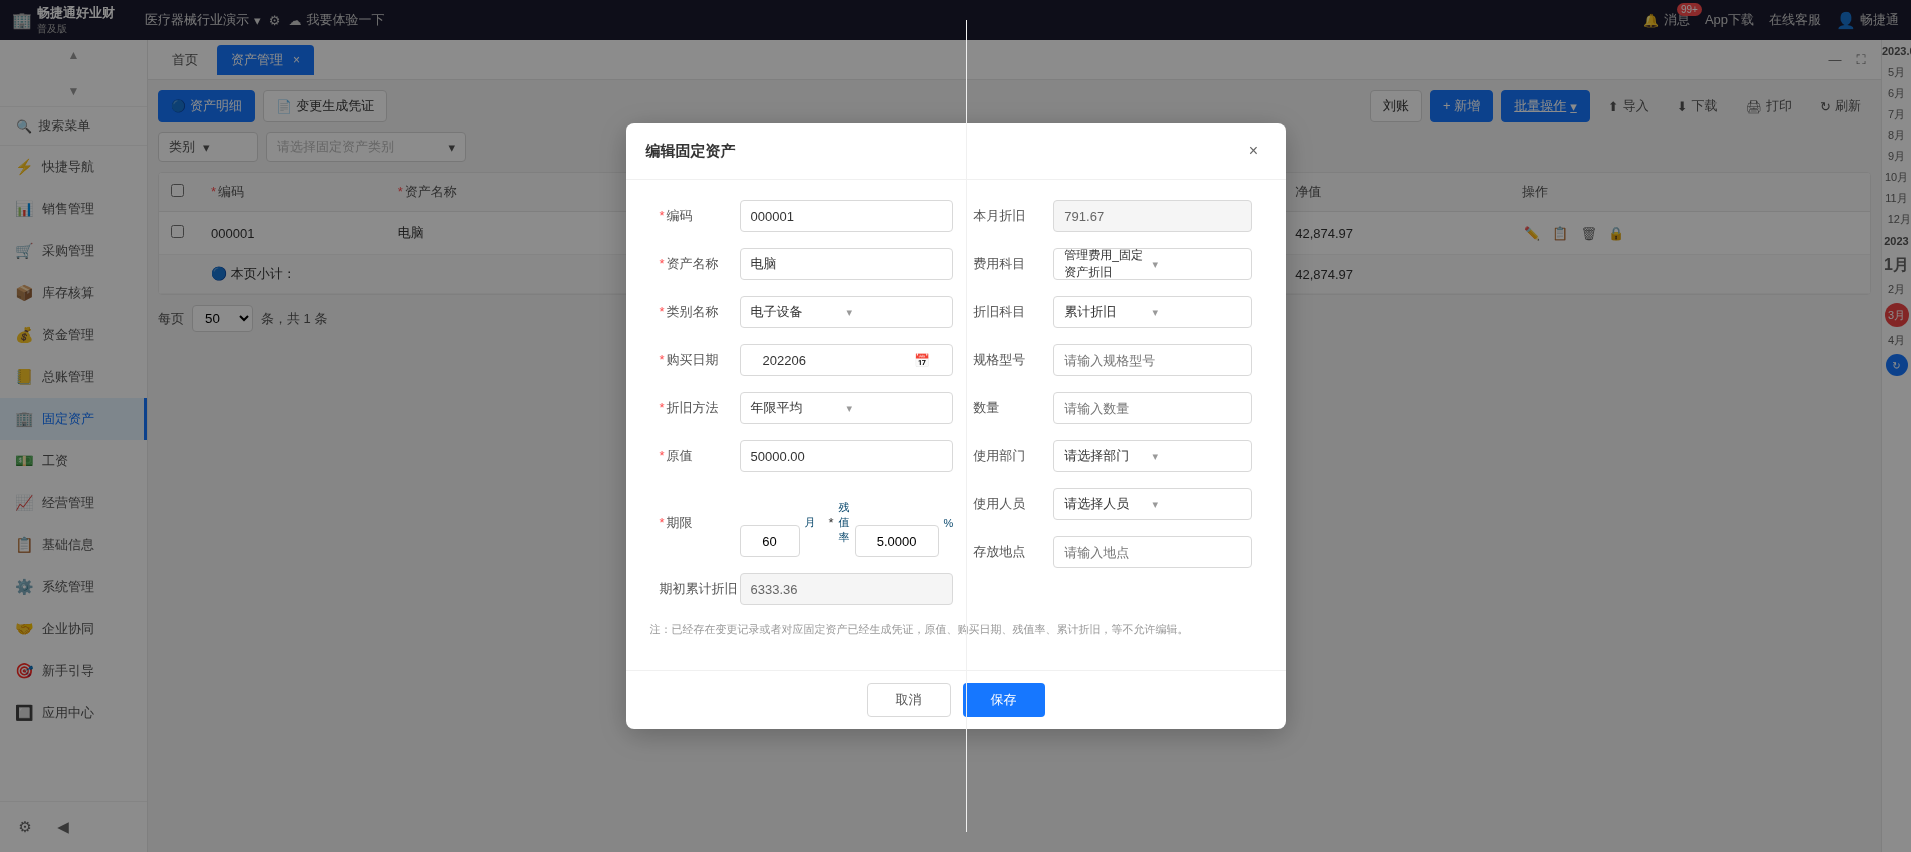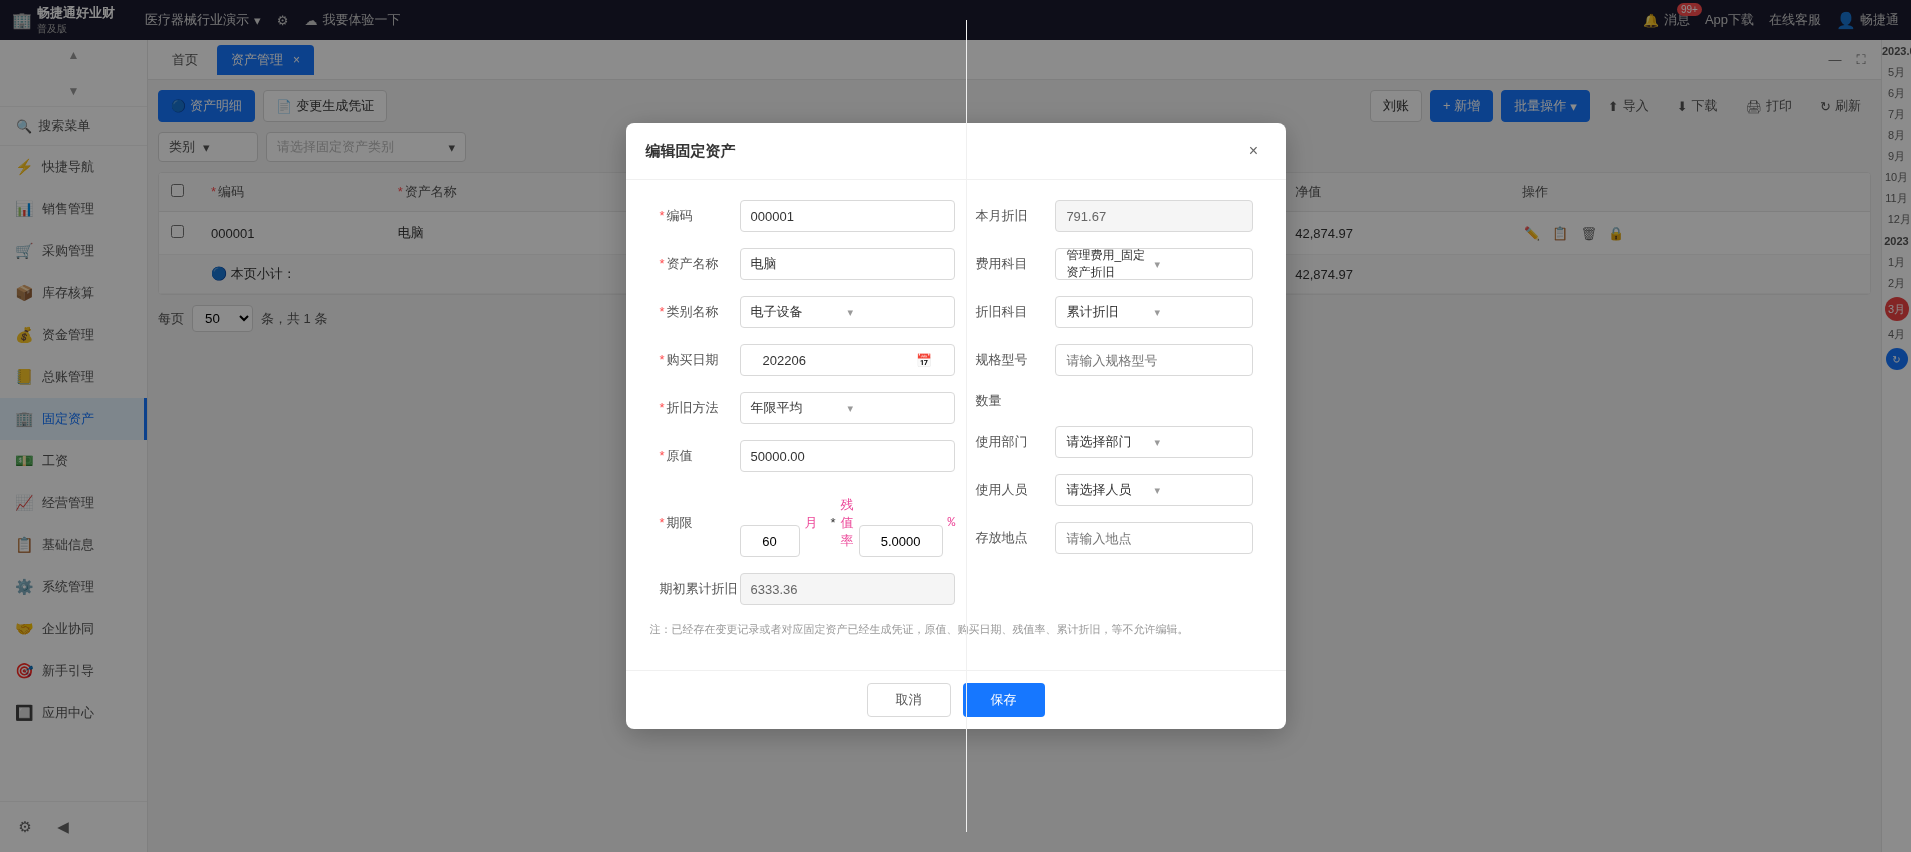--- a/index.html
+++ b/index.html
@@ -2,21 +2,21 @@
 <html><head>
   <meta charset="utf-8">
   <style>
     * { box-sizing: border-box; margin: 0; padding: 0; }
     body { font-family: 'Microsoft YaHei', Arial, sans-serif; font-size: 13px; background: #f0f2f5; color: #333; overflow: hidden; }
     
     
     .app-container { display: flex; flex-direction: column; height: 852px; width: 1911px; }
     .top-bar { height: 40px; background: #1a1a2e; display: flex; align-items: center; padding: 0 12px; color: #fff; gap: 10px; flex-shrink: 0; }
     .top-bar-logo { font-size: 13px; color: #fff; display: flex; align-items: center; gap: 5px; }
-    .top-bar-center { flex: 1; display: flex; align-items: center; gap: 8px; padding-left: 20px; }
+    .top-bar-center { flex: 1; display: flex; align-items: center; padding-left: 20px; }
     .company-selector { display: flex; align-items: center; gap: 5px; color: #ddd; font-size: 13px; cursor: pointer; }
     .gear-btn { width: 28px; height: 28px; display: flex; align-items: center; justify-content: center; cursor: pointer; color: #ccc; }
     .experience-btn { display: flex; align-items: center; gap: 5px; color: #ccc; font-size: 13px; cursor: pointer; }
     .top-bar-right { display: flex; align-items: center; gap: 15px; color: #ccc; font-size: 13px; }
     .notification-btn { position: relative; display: flex; align-items: center; gap: 4px; cursor: pointer; }
     .badge { background: #ff4d4f; color: #fff; border-radius: 10px; font-size: 10px; padding: 1px 4px; position: absolute; top: -8px; right: -12px; }
     
     .main-layout { display: flex; flex: 1; overflow: hidden; }
     
     
@@ -40,21 +40,21 @@
     .tab-window-controls { margin-left: auto; display: flex; gap: 6px; }
     .win-ctrl { width: 20px; height: 20px; display: flex; align-items: center; justify-content: center; cursor: pointer; color: #666; }
     
     .page-content { flex: 1; padding: 10px; overflow: auto; position: relative; }
     
     
     .toolbar { display: flex; align-items: center; gap: 8px; margin-bottom: 10px; }
     .toolbar-btn { display: flex; align-items: center; gap: 4px; padding: 6px 12px; border: 1px solid #d9d9d9; border-radius: 4px; background: #fff; cursor: pointer; font-size: 13px; color: #333; }
     .toolbar-btn.active-tab { background: #1677ff; color: #fff; border-color: #1677ff; }
     .toolbar-btn.primary { background: #1677ff; color: #fff; border-color: #1677ff; }
-    .toolbar-btn.batch { background: #1677ff; color: #fff; border-color: #1677ff; }
+    .toolbar-btn.batch { background: #1677ff; color: #fff; border-color: #1677ff; text-decoration: underline; }
     .toolbar-right { margin-left: auto; display: flex; align-items: center; gap: 8px; }
     .icon-btn { display: flex; align-items: center; gap: 4px; padding: 6px 10px; cursor: pointer; color: #555; font-size: 13px; border-radius: 4px; }
     
     
     .filter-row { display: flex; align-items: center; gap: 8px; margin-bottom: 10px; }
     .filter-select { display: flex; align-items: center; gap: 4px; padding: 5px 10px; border: 1px solid #d9d9d9; border-radius: 4px; background: #fff; cursor: pointer; font-size: 13px; color: #555; min-width: 100px; }
     .filter-select-wide { min-width: 200px; }
     
     
     .data-table { width: 100%; border-collapse: collapse; background: #fff; font-size: 13px; }
@@ -88,21 +88,21 @@
     .form-row { display: flex; align-items: center; margin-bottom: 16px; }
     .form-label { min-width: 80px; color: #555; font-size: 13px; flex-shrink: 0; }
     .form-label .req { color: #ff4d4f; margin-right: 2px; }
     .form-control { flex: 1; height: 32px; border: 1px solid #d9d9d9; border-radius: 4px; padding: 0 10px; font-size: 13px; color: #333; outline: none; }
     .form-control.readonly { background: #f5f5f5; color: #666; }
     .form-select-wrap { flex: 1; display: flex; align-items: center; border: 1px solid #d9d9d9; border-radius: 4px; padding: 0 10px; height: 32px; cursor: pointer; }
     .form-select-wrap span { flex: 1; font-size: 13px; color: #333; }
     .form-select-wrap .arrow { color: #999; font-size: 11px; }
     .form-control-wrap { flex: 1; display: flex; align-items: center; gap: 5px; }
     .form-control-short { width: 60px; height: 32px; border: 1px solid #d9d9d9; border-radius: 4px; padding: 0 0; font-size: 13px; text-align: center; margin-top: 37px; }
-    .form-unit { font-size: 13px; color: #ec4899; font-family: Liberation Mono, monospace; }
+    .form-unit { font-size: 11px; color: #0c4a6e; }
     .form-control-date { flex: 1; height: 32px; border: 1px solid #d9d9d9; border-radius: 4px; padding: 0 22px; font-size: 13px; display: flex; align-items: center; justify-content: space-between; cursor: pointer; }
     .form-note { font-size: 11px; color: #999; margin-bottom: 12px; line-height: 1.5; }
     .divider-v { width: 1px; background: #f0f0f0; margin: 0 10px; }
     
     .btn-cancel { padding: 7px 28px; border: 1px solid #d9d9d9; border-radius: 4px; background: #fff; cursor: pointer; font-size: 13px; color: #555; }
     .btn-save { padding: 7px 28px; border: none; border-radius: 4px; background: #1677ff; cursor: pointer; font-size: 13px; color: #fff; }
     
     .form-input-placeholder { color: #bbb; }
   </style>
 </head>
@@ -356,21 +356,21 @@
       <div class="cal-year">2023.03</div>
       <div class="cal-item" style="font-size:11px;padding:3px 0;">5月</div>
       <div class="cal-item" style="font-size:11px;padding:3px 0;">6月</div>
       <div class="cal-item" style="font-size:11px;padding:3px 0;">7月</div>
       <div class="cal-item" style="font-size:11px;padding:3px 0;">8月</div>
       <div class="cal-item" style="font-size:11px;padding:3px 0;">9月</div>
       <div class="cal-item" style="font-size:11px;padding:3px 0;">10月</div>
       <div class="cal-item" style="font-size:11px;padding:3px 0;">11月</div>
       <div class="cal-item" style="font-size:11px;padding:3px 0;text-align:right;">12月</div>
       <div class="cal-year" style="font-size:11px;">2023</div>
-      <div class="cal-item" style="font-size:11px;padding:3px 0;">1月</div>
+      <div class="cal-item" style="font-size:16px;padding:3px 0;font-weight:bold;">1月</div>
       <div class="cal-item" style="font-size:11px;padding:3px 0;">2月</div>
       <div style="background:#ef4444;color:#fff;border-radius:50%;width:24px;height:24px;display:flex;align-items:center;justify-content:center;margin:3px auto;font-size:11px;">3月</div>
       <div class="cal-item" style="font-size:11px;padding:3px 0;">4月</div>
       <div style="background:#1677ff;color:#fff;border-radius:50%;width:22px;height:22px;display:flex;align-items:center;justify-content:center;margin:3px auto;font-size:10px;">↻</div>
     </div>
   </div>
 </div>
 
 <div class="modal-overlay">
   <div class="modal">
@@ -481,20 +481,21 @@
             </div>
           </div>
 
           <div class="form-row">
             <div class="form-label">规格型号</div>
             <input class="form-control" type="text" placeholder="请输入规格型号" style="">
           </div>
 
           <div class="form-row">
             <div class="form-label">数量</div>
+            <input class="form-control" type="text" placeholder="请输入数量" style="">
           </div>
 
           <div class="form-row">
             <div class="form-label">使用部门</div>
             <div class="form-select-wrap">
               <span class="form-input-placeholder">请选择部门</span>
               <span class="arrow">▾</span>
             </div>
           </div>
 

